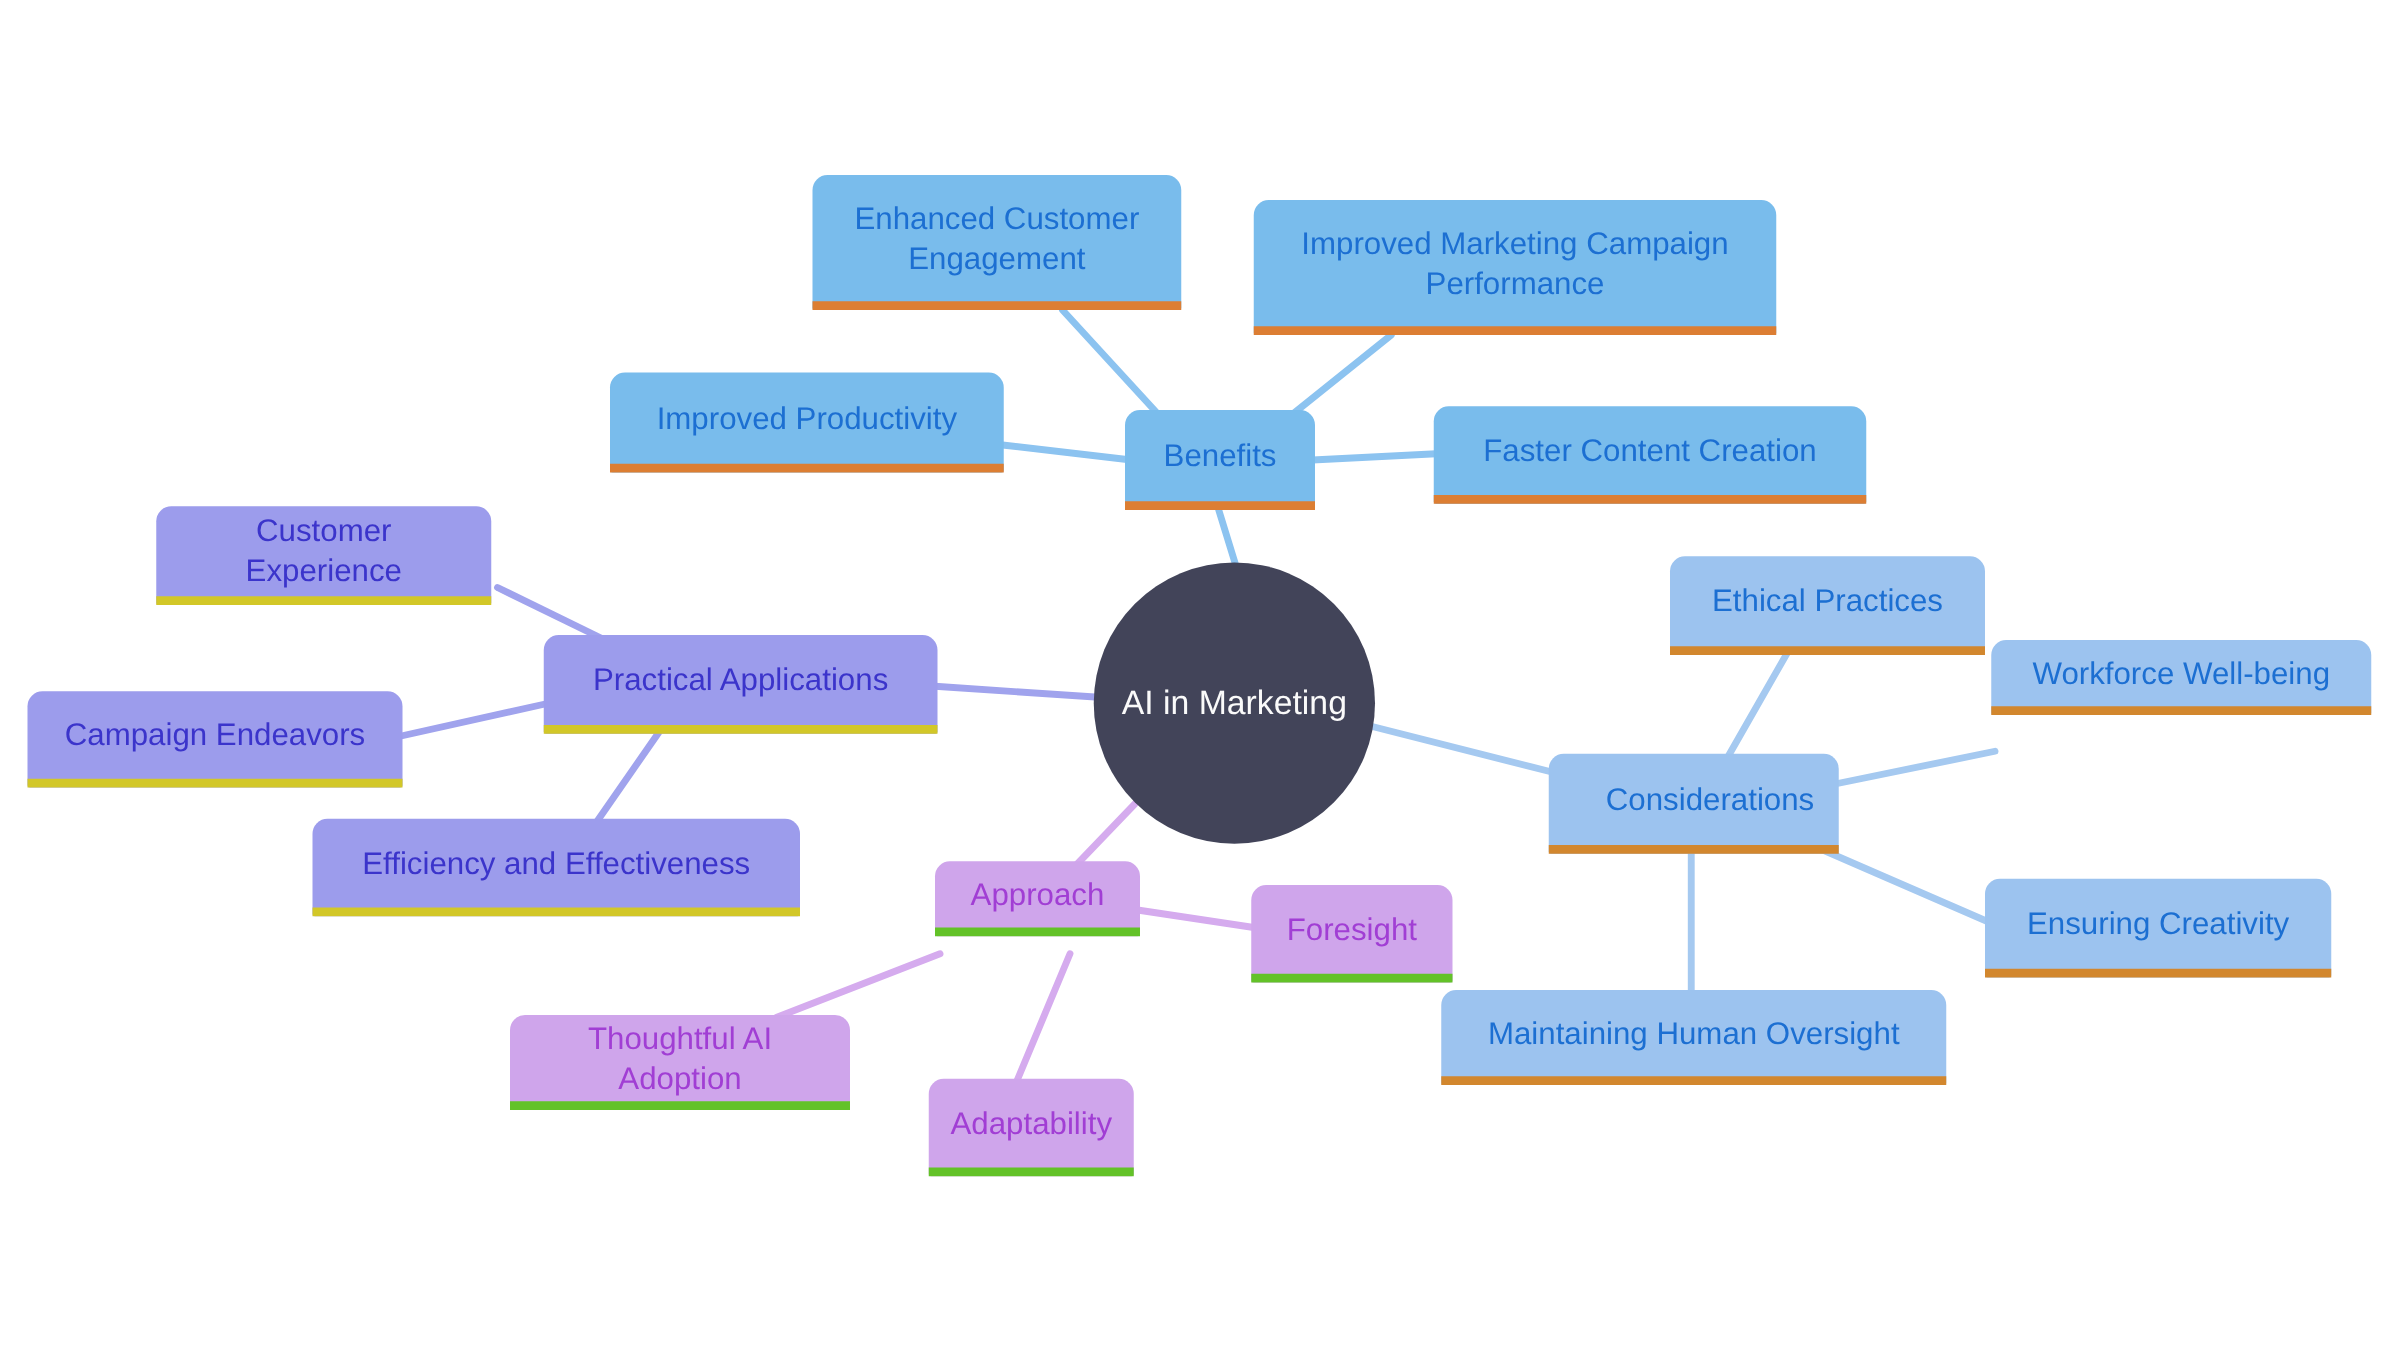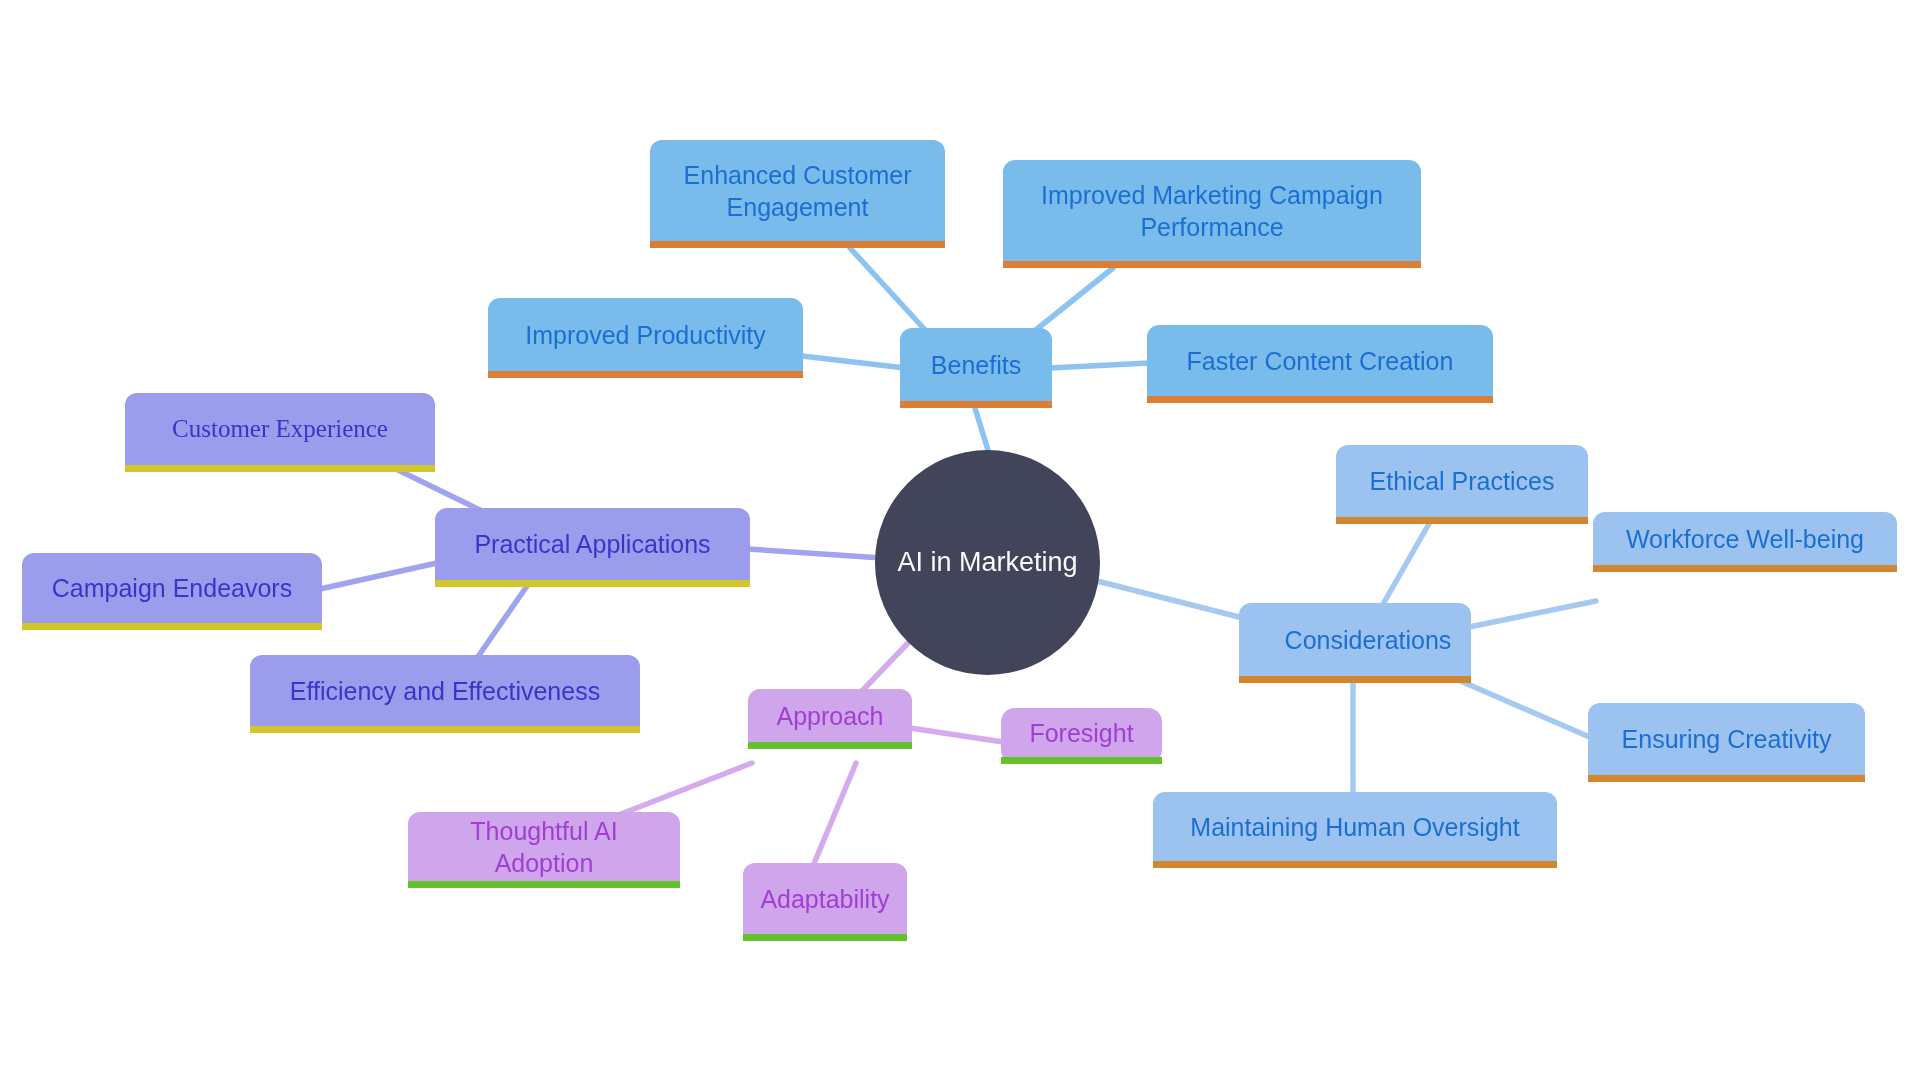--- a/index.html
+++ b/index.html
@@ -90,26 +90,26 @@
 
   <div class="root-node" style="left:875px; top:450px; width:225px; height:225px;text-align:right;">AI in Marketing</div>
 
   <div class="node" style="left: 900px; top: 328px; width: 152px; height: 80px; --fill: #79BCEC; --text: #1C6FD2; --bar: #DC7E33;">Benefits</div>
   <div class="node" style="left: 650px; top: 140px; width: 295px; height: 108px; --fill: #79BCEC; --text: #1C6FD2; --bar: #DC7E33;">Enhanced Customer Engagement</div>
   <div class="node" style="left: 1003px; top: 160px; width: 418px; height: 108px; --fill: #79BCEC; --text: #1C6FD2; --bar: #DC7E33;">Improved Marketing Campaign Performance</div>
   <div class="node" style="left: 488px; top: 298px; width: 315px; height: 80px; --fill: #79BCEC; --text: #1C6FD2; --bar: #DC7E33;">Improved Productivity</div>
   <div class="node" style="left: 1147px; top: 325px; width: 346px; height: 78px; --fill: #79BCEC; --text: #1C6FD2; --bar: #DC7E33;">Faster Content Creation</div>
 
   <div class="node" style="left: 435px; top: 508px; width: 315px; height: 79px; --fill: #9C9CEC; --text: #3B34CB; --bar: #D2C728;">Practical Applications</div>
-  <div class="node" style="left: 125px; top: 393px; width: 310px; height: 79px; font-family: Liberation Serif, serif; --fill: #9C9CEC; --text: #3B34CB; --bar: #D2C728;">Customer Experience</div>
+  <div class="node" style="left: 125px; top: 405px; width: 268px; height: 79px; --fill: #9C9CEC; --text: #3B34CB; --bar: #D2C728;">Customer Experience</div>
   <div class="node" style="left: 22px; top: 553px; width: 300px; height: 77px; --fill: #9C9CEC; --text: #3B34CB; --bar: #D2C728;">Campaign Endeavors</div>
   <div class="node" style="left: 250px; top: 655px; width: 390px; height: 78px; --fill: #9C9CEC; --text: #3B34CB; --bar: #D2C728;">Efficiency and Effectiveness</div>
 
   <div class="node" style="left: 748px; top: 689px; width: 164px; height: 60px; --fill: #CFA5EB; --text: #A13ED4; --bar: #63C228;">Approach</div>
-  <div class="node" style="left: 1001px; top: 708px; width: 161px; height: 56px; border-radius: 14px; --fill: #CFA5EB; --text: #A13ED4; --bar: #63C228;">Foresight</div>
+  <div class="node" style="left: 1001px; top: 708px; width: 161px; height: 78px; --fill: #CFA5EB; --text: #A13ED4; --bar: #63C228;">Foresight</div>
   <div class="node" style="left: 408px; top: 812px; width: 272px; height: 76px; --fill: #CFA5EB; --text: #A13ED4; --bar: #63C228;">Thoughtful AI Adoption</div>
   <div class="node" style="left: 743px; top: 863px; width: 164px; height: 78px; --fill: #CFA5EB; --text: #A13ED4; --bar: #63C228;">Adaptability</div>
 
   <div class="node" style="left: 1239px; top: 603px; width: 232px; height: 80px; padding-left: 40px; --fill: #9CC3EF; --text: #1C6FD2; --bar: #D2872E;">Considerations</div>
   <div class="node" style="left: 1336px; top: 445px; width: 252px; height: 79px; --fill: #9CC3EF; --text: #1C6FD2; --bar: #D2872E;">Ethical Practices</div>
   <div class="node" style="left: 1593px; top: 512px; width: 304px; height: 60px; --fill: #9CC3EF; --text: #1C6FD2; --bar: #D2872E;">Workforce Well-being</div>
   <div class="node" style="left: 1588px; top: 703px; width: 277px; height: 79px; --fill: #9CC3EF; --text: #1C6FD2; --bar: #D2872E;">Ensuring Creativity</div>
   <div class="node" style="left: 1153px; top: 792px; width: 404px; height: 76px; --fill: #9CC3EF; --text: #1C6FD2; --bar: #D2872E;">Maintaining Human Oversight</div>
 
 </div>

